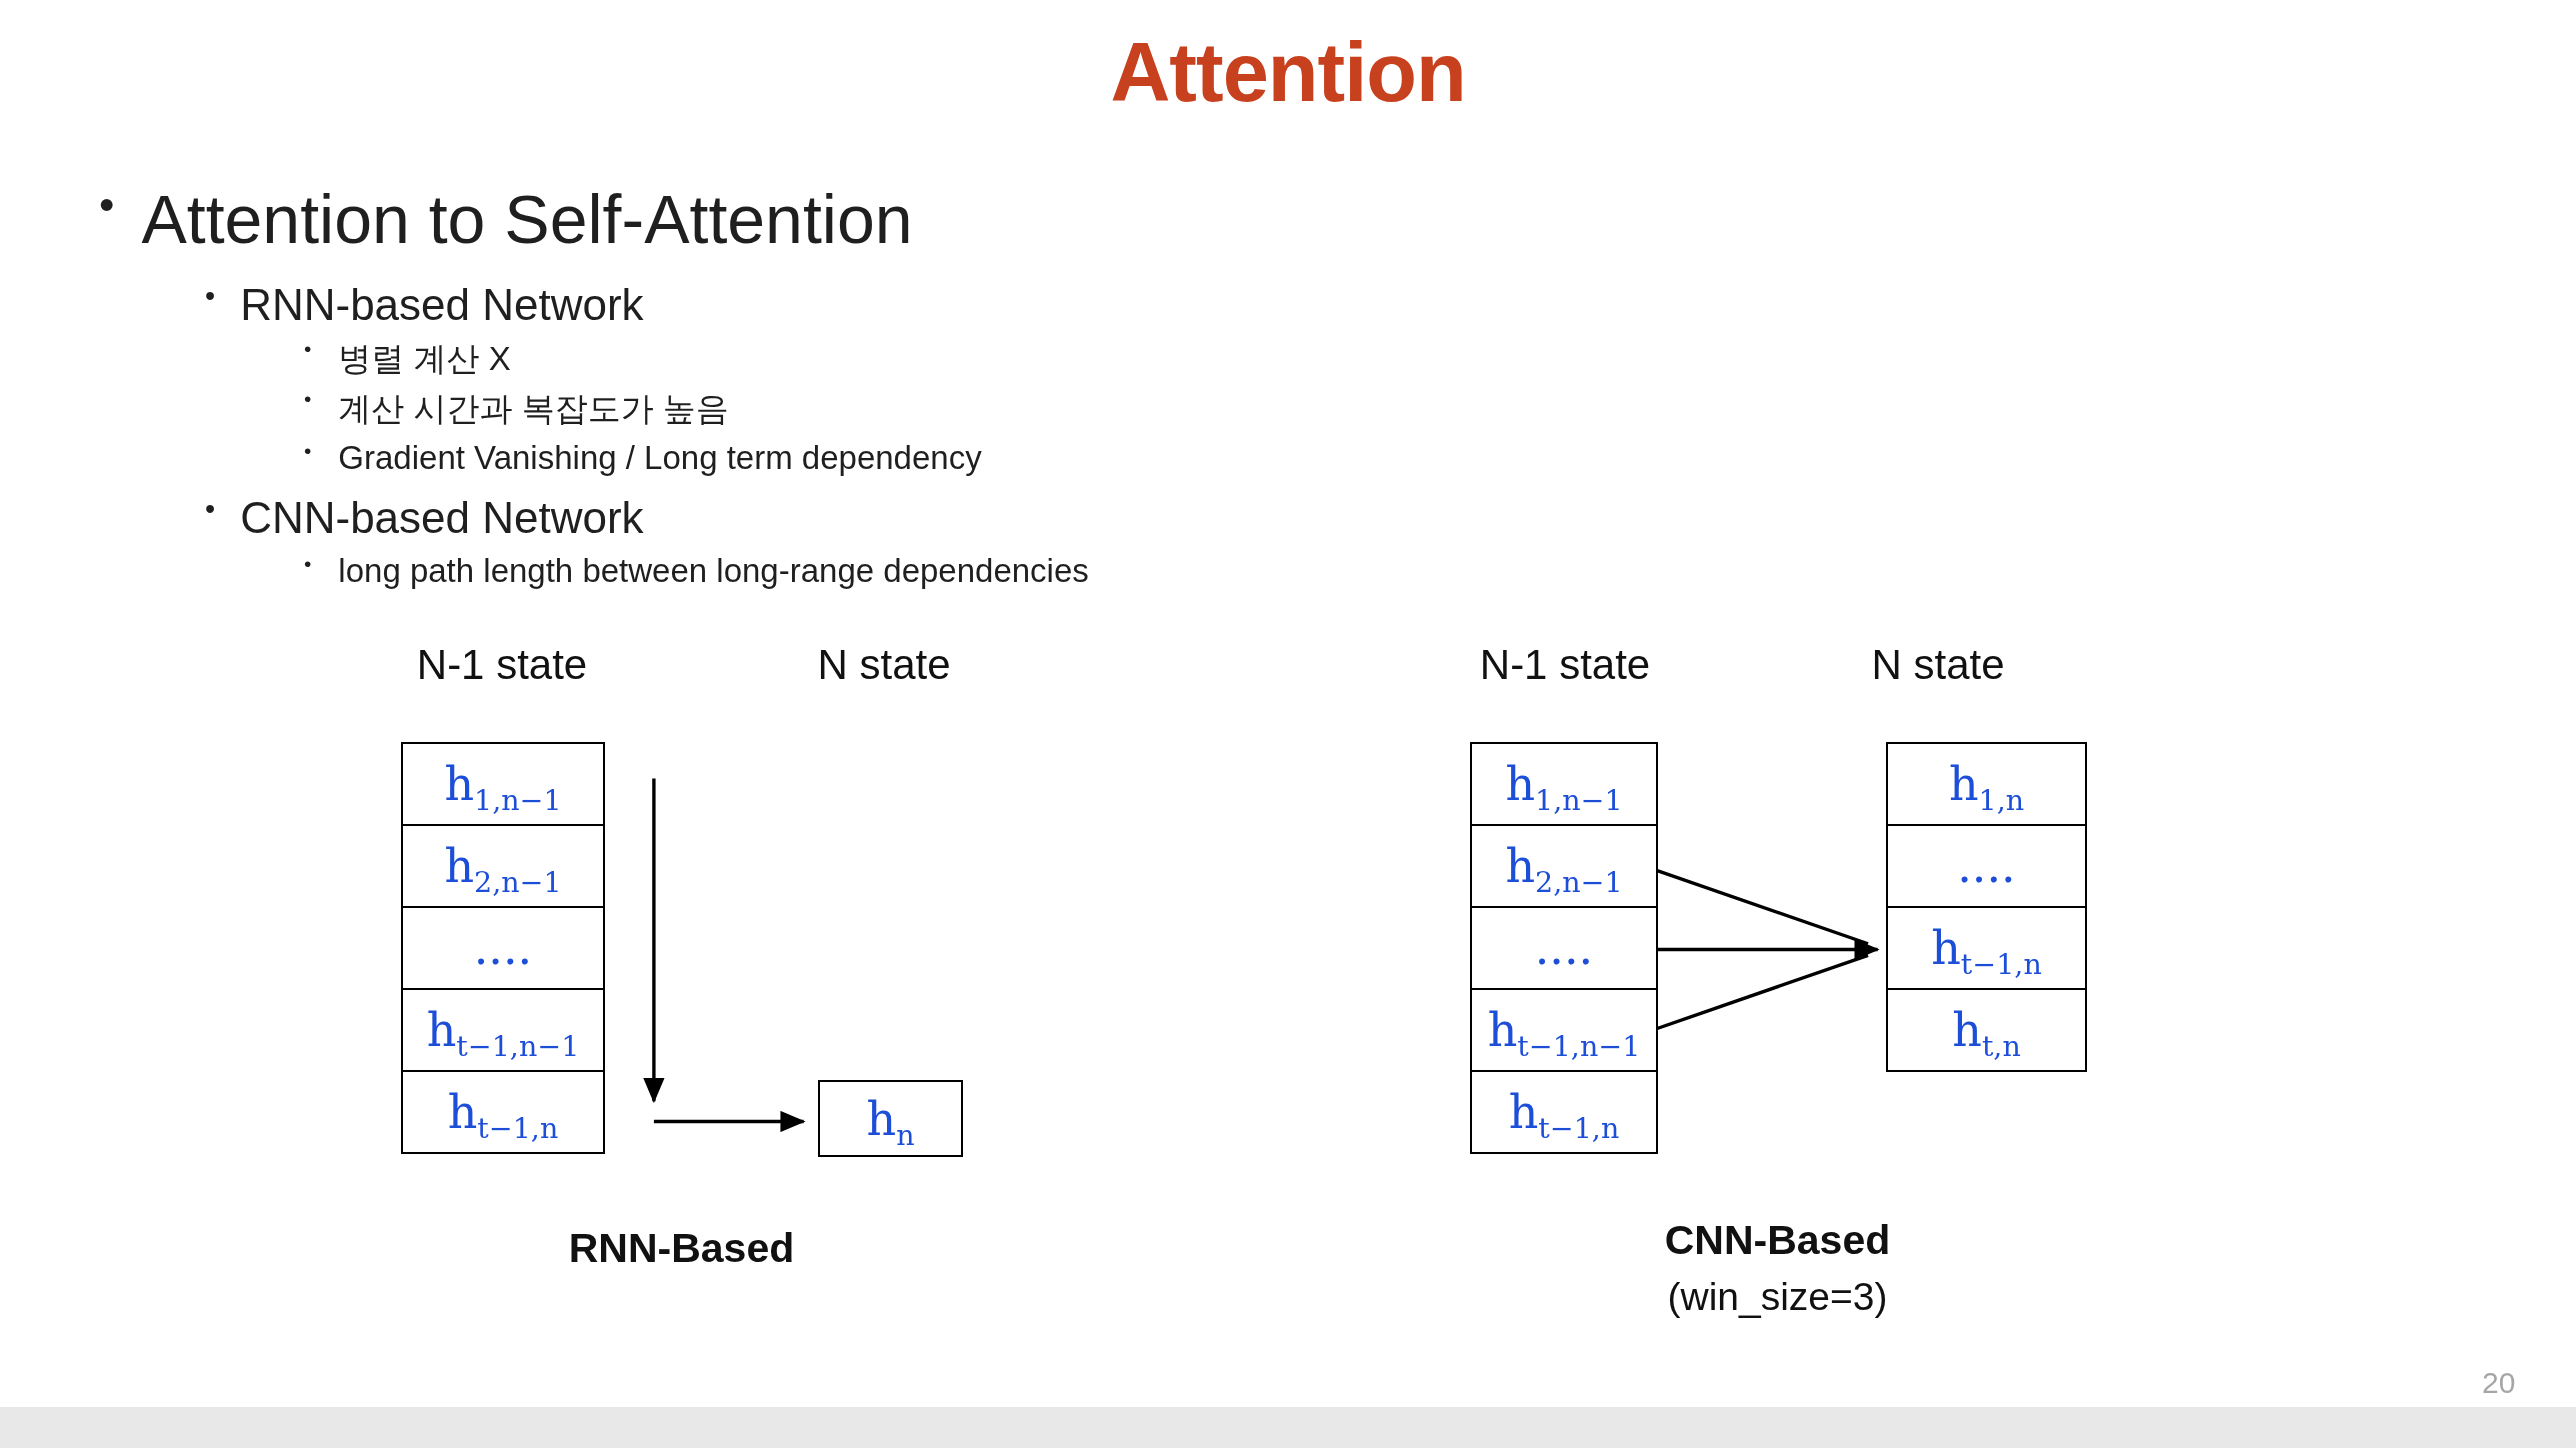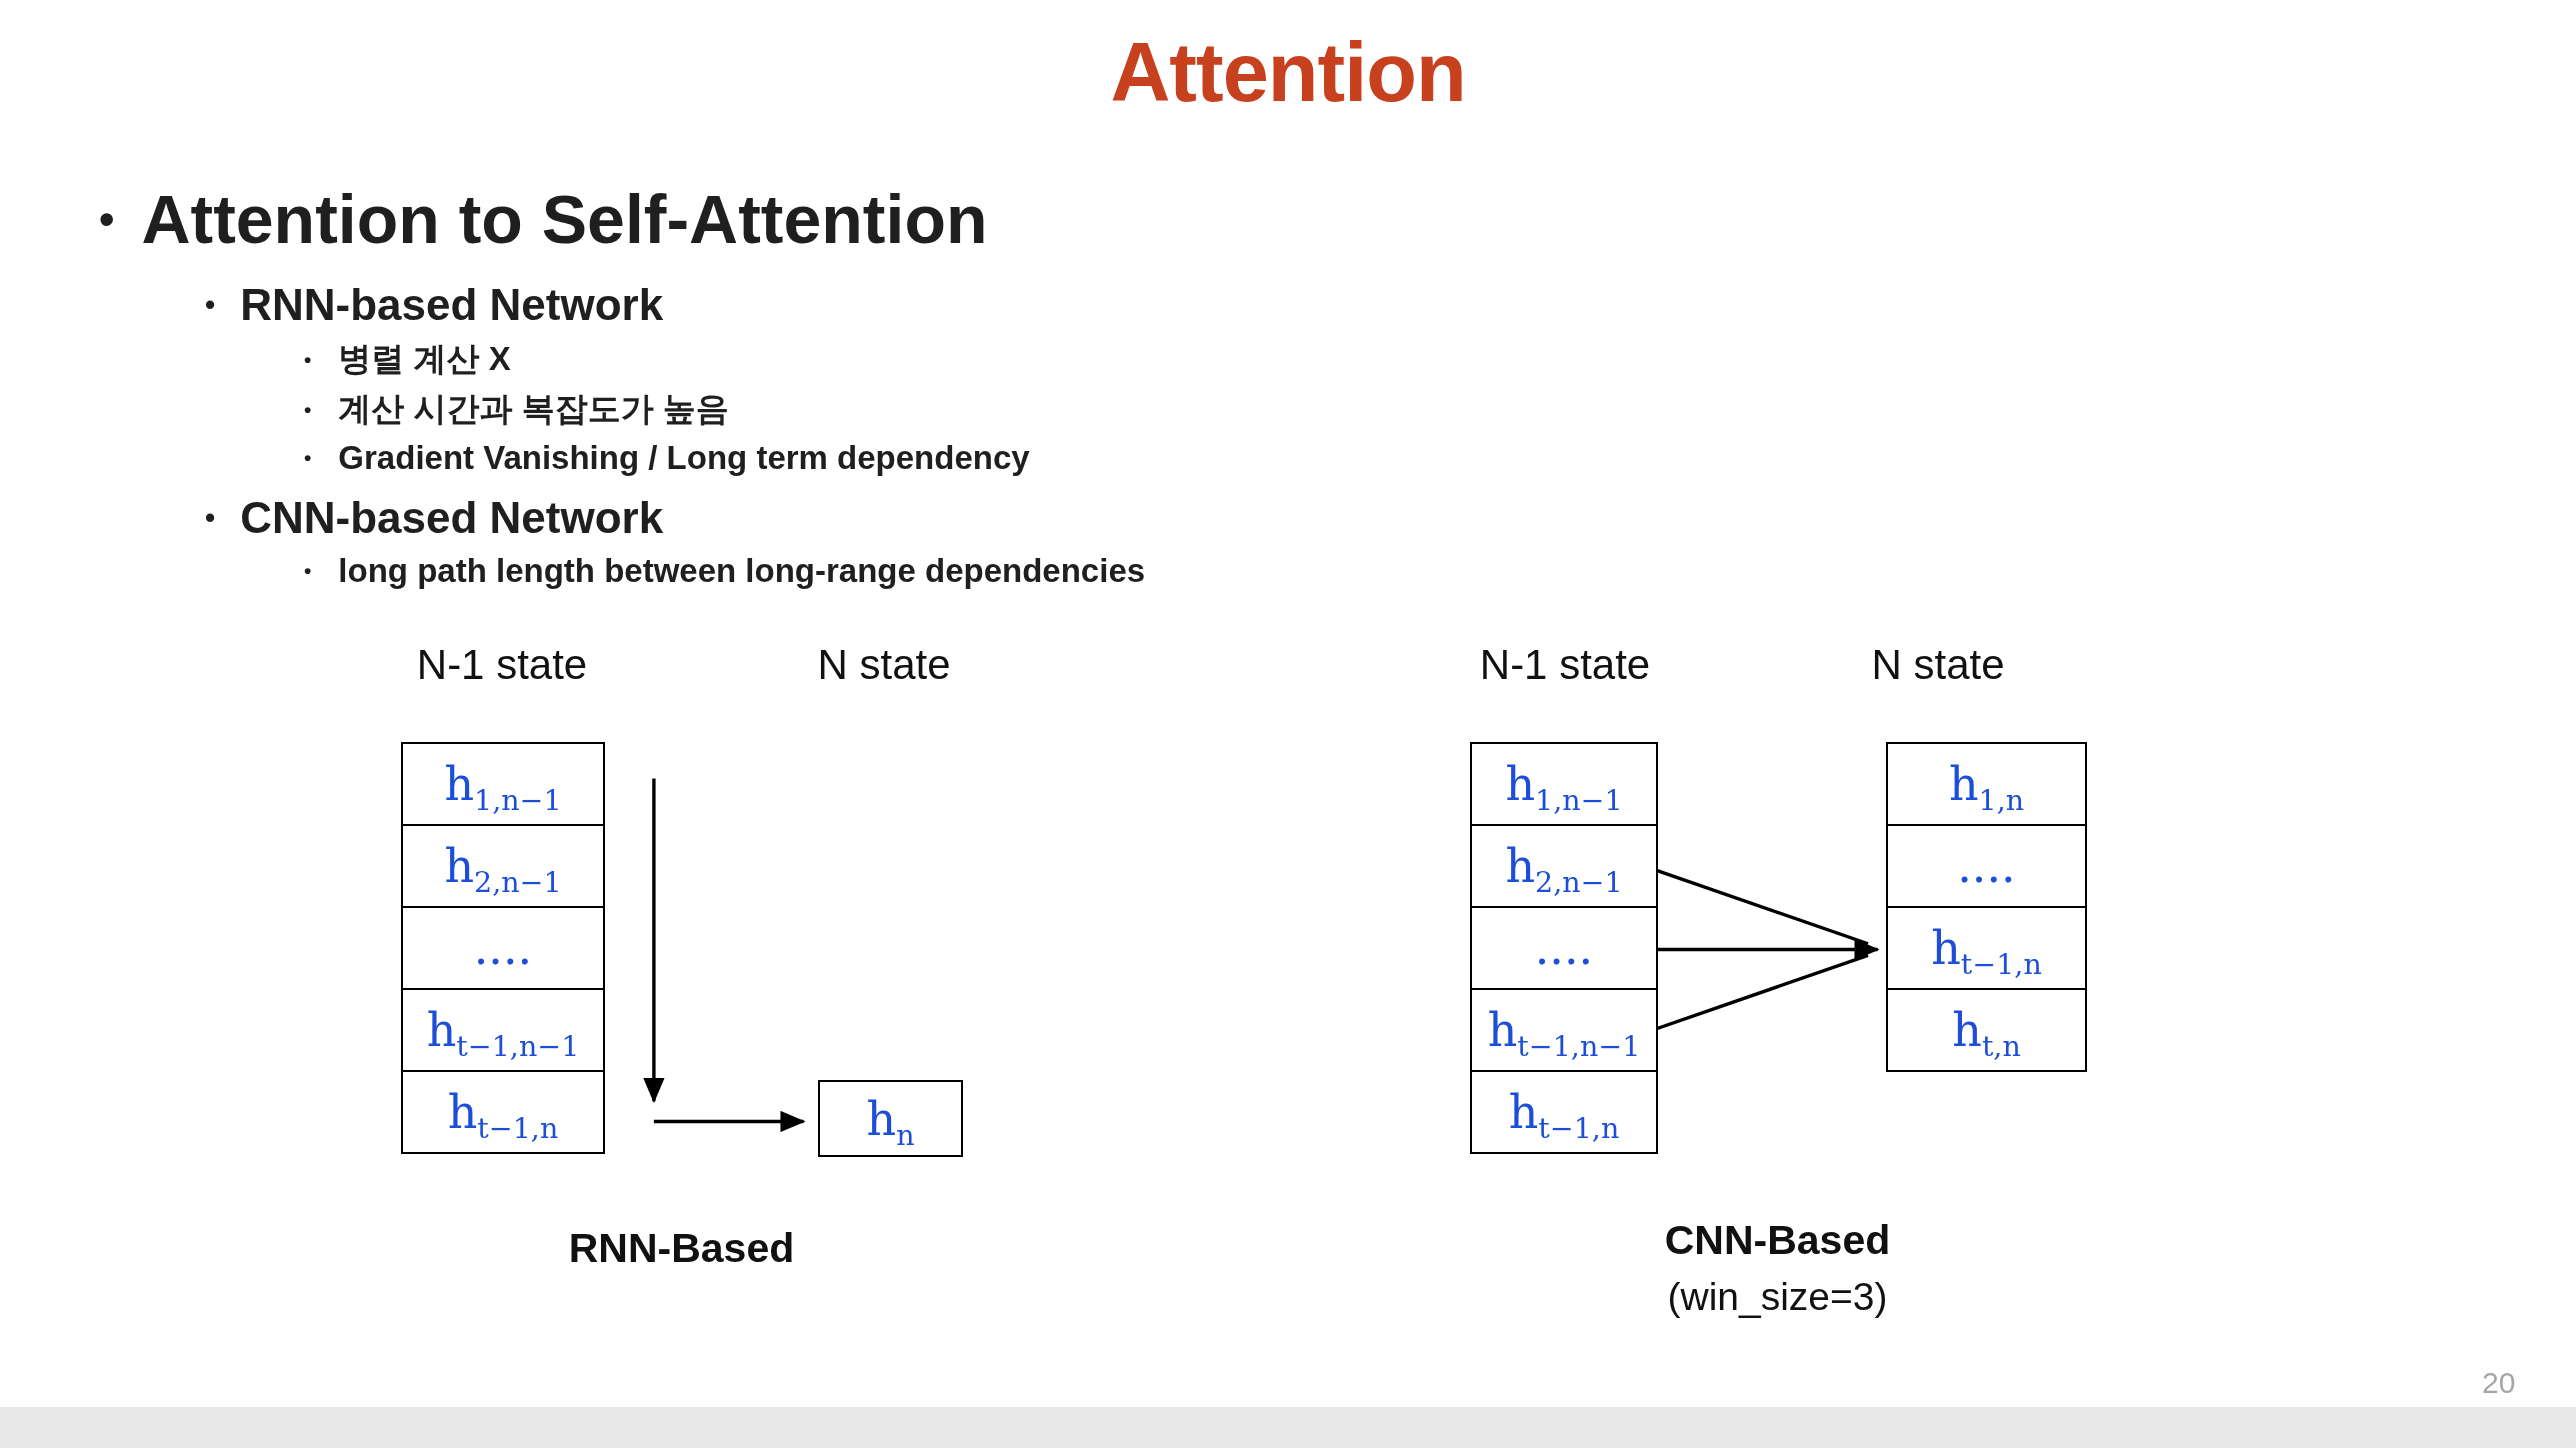--- a/index.html
+++ b/index.html
@@ -6,21 +6,21 @@
   .slide {
     position:relative; width:2576px; height:1407px; background:#ffffff;
     font-family:"Liberation Sans", sans-serif; color:#1f1f1f; overflow:hidden;
   }
   
   .slide-title {
     position:absolute; top:25px; left:0; right:0; text-align:center;
     font-size:83px; font-weight:700; letter-spacing:-1px;
   }
   
-  .row { position:absolute; display:flex; align-items:center; white-space:nowrap;font-weight:bold; }
+  .row { position:absolute; display:flex; align-items:flex-start; white-space:nowrap; }
   .row .bullet { flex:0 0 auto; color:#1f1f1f; }
   .row .bullet::before { content:"\2022"; }
   .l1 { left:99px; top:180px; font-size:68px; }
   .l1 .bullet { font-size:44px; margin-right:27px; }
   .l2 { font-size:44px; }
   .l2 .bullet { font-size:29px; margin-right:25px; }
   .l2a { left:205px; top:280px; }
   .l2b { left:205px; top:493px; }
   .l3 { font-size:33px; }
   .l3 .bullet { font-size:21px; margin-right:27px; }

